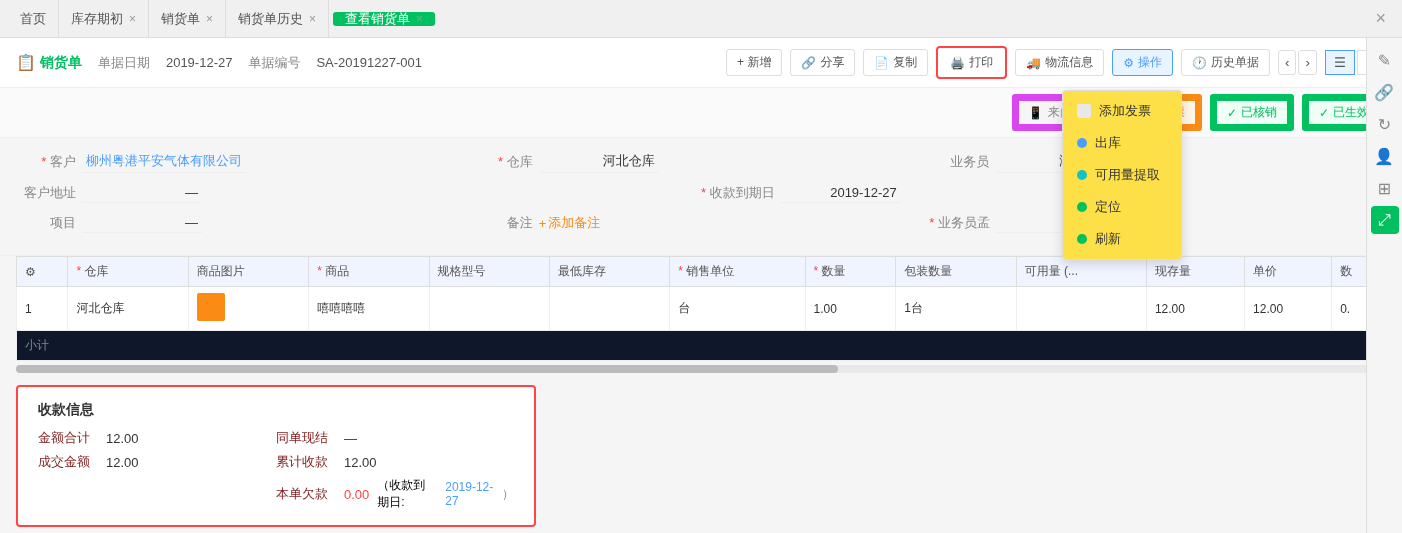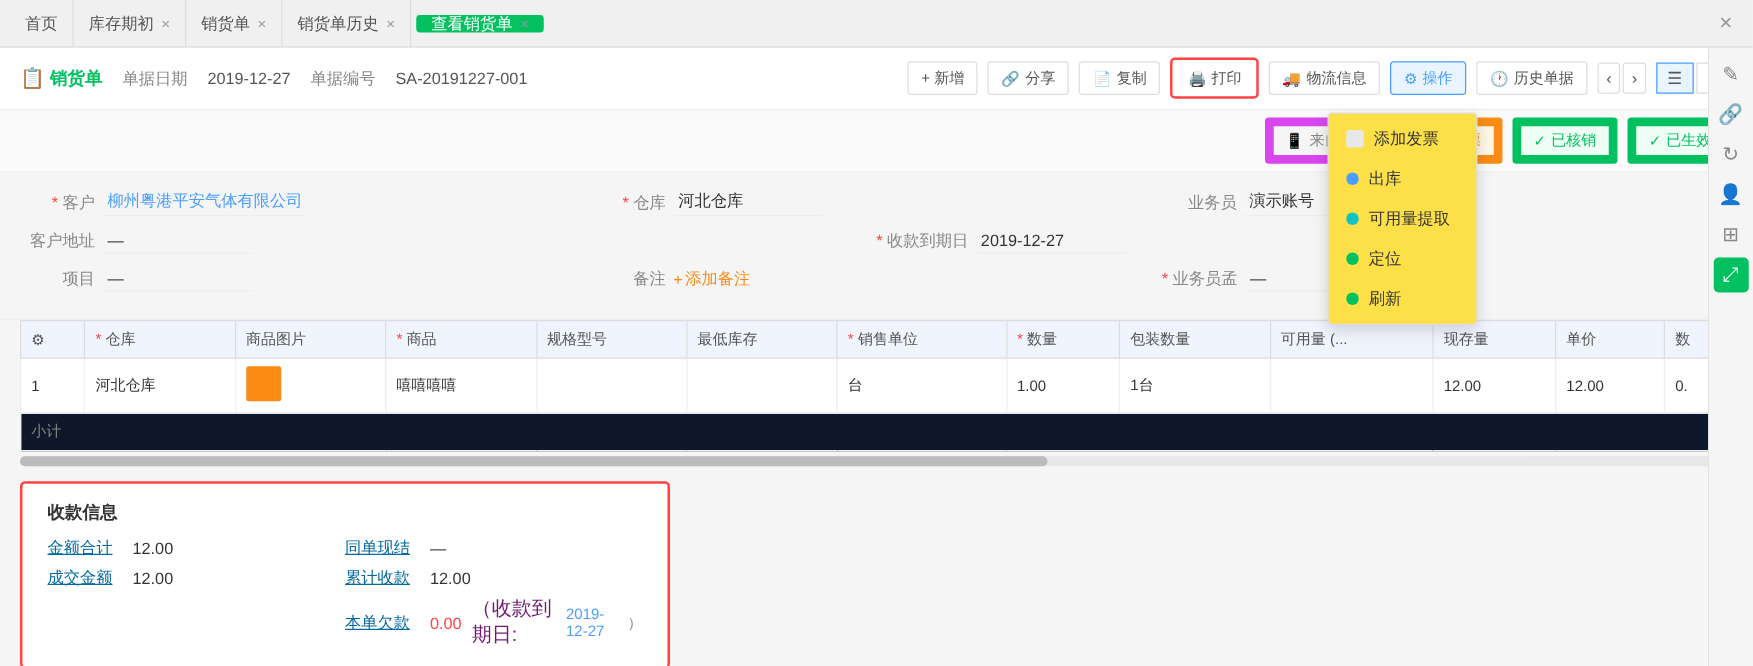--- a/index.html
+++ b/index.html
@@ -52,21 +52,21 @@
     .status-chip.gray { background: #f5f5f5; color: #888; }
     .status-chip.orange { background: #fff7e6; border-color: #fa8c16; color: #fa8c16; }
     .status-chip.green-check { background: #f0fff5; border-color: #00c060; color: #00c060; }
 
     
     .form-section { padding: 12px 16px; border-bottom: 1px solid #eee; }
     .form-row { display: flex; align-items: center; gap: 0; margin-bottom: 10px; }
     .form-field { display: flex; align-items: center; flex: 1; gap: 6px; }
     .form-label { color: #888; font-size: 13px; white-space: nowrap; min-width: 60px; text-align: right; }
     .form-label.required::before { content: '* '; color: #ff4444; }
-    .form-value { color: #333; font-size: 13px; border-bottom: 1px solid #eee; min-width: 120px; padding: 2px 4px; }
+    .form-value { color: #333; font-size: 13px; border-bottom: 1px solid #eee; min-width: 120px; padding: 2px 4px; text-align: right; }
     .form-value.link { color: #4a9eff; cursor: pointer; }
     .add-note { color: #fa8c16; cursor: pointer; display: flex; align-items: center; gap: 2px; }
 
     
     .table-container { padding: 0 16px; }
     .data-table { width: 100%; border-collapse: collapse; font-size: 12px; }
     .data-table th {
       background: #f0f4ff; border: 1px solid #ddd; padding: 6px 8px;
       text-align: left; font-weight: 500; color: #555; white-space: nowrap;
     }
@@ -75,21 +75,21 @@
     .data-table tr.subtotal td { background: #0f172a; color: #888; }
 
     
     .bottom-info {
       margin: 12px 16px; border: 2px solid #ff4444; border-radius: 4px; padding: 14px 20px;
       background: #fff; max-width: 520px;
     }
     .bottom-info-title { font-weight: 700; font-size: 14px; margin-bottom: 10px; }
     .info-grid { display: grid; grid-template-columns: 1fr 1fr; gap: 6px 0; }
     .info-row { display: flex; align-items: center; gap: 8px; }
-    .info-label { color: #0369a1; font-size: 13px; min-width: 60px; text-decoration: underline; }
+    .info-label { color: #7f1d1d; font-size: 13px; min-width: 60px; }
     .info-value { color: #333; font-size: 13px; }
     .info-value.red { color: #ff4444; }
     .info-value.blue { color: #4a9eff; }
 
     
     .dropdown-menu {
       position: absolute; top: 90px; right: 220px; background: #fde047;
       border: 1px solid #ddd; border-radius: 4px; box-shadow: 0 4px 12px rgba(0,0,0,0.15);
       z-index: 1000; min-width: 120px; padding: 4px 0;
     }
@@ -321,21 +321,21 @@
           <span class="info-label">成交金额</span>
           <span class="info-value">12.00</span>
         </div>
         <div class="info-row">
           <span class="info-label">累计收款</span>
           <span class="info-value">12.00</span>
         </div>
         <div class="info-row" style="grid-column: 2; grid-row: 3;">
           <span class="info-label">本单欠款</span>
           <span class="info-value red">0.00</span>
-          <span class="info-value" style="color:#701a75;font-size:16px;">（收款到期日:</span>
+          <span class="info-value" style="color:#000000;font-size:12px;">（收款到期日:</span>
           <span class="info-value blue" style="font-size:12px;">2019-12-27</span>
           <span class="info-value" style="color:#888;font-size:12px;">）</span>
         </div>
       </div>
     </div>
   </div>
 
   <div class="right-sidebar">
     <div class="sidebar-icon">✎</div>
     <div class="sidebar-icon">🔗</div>

